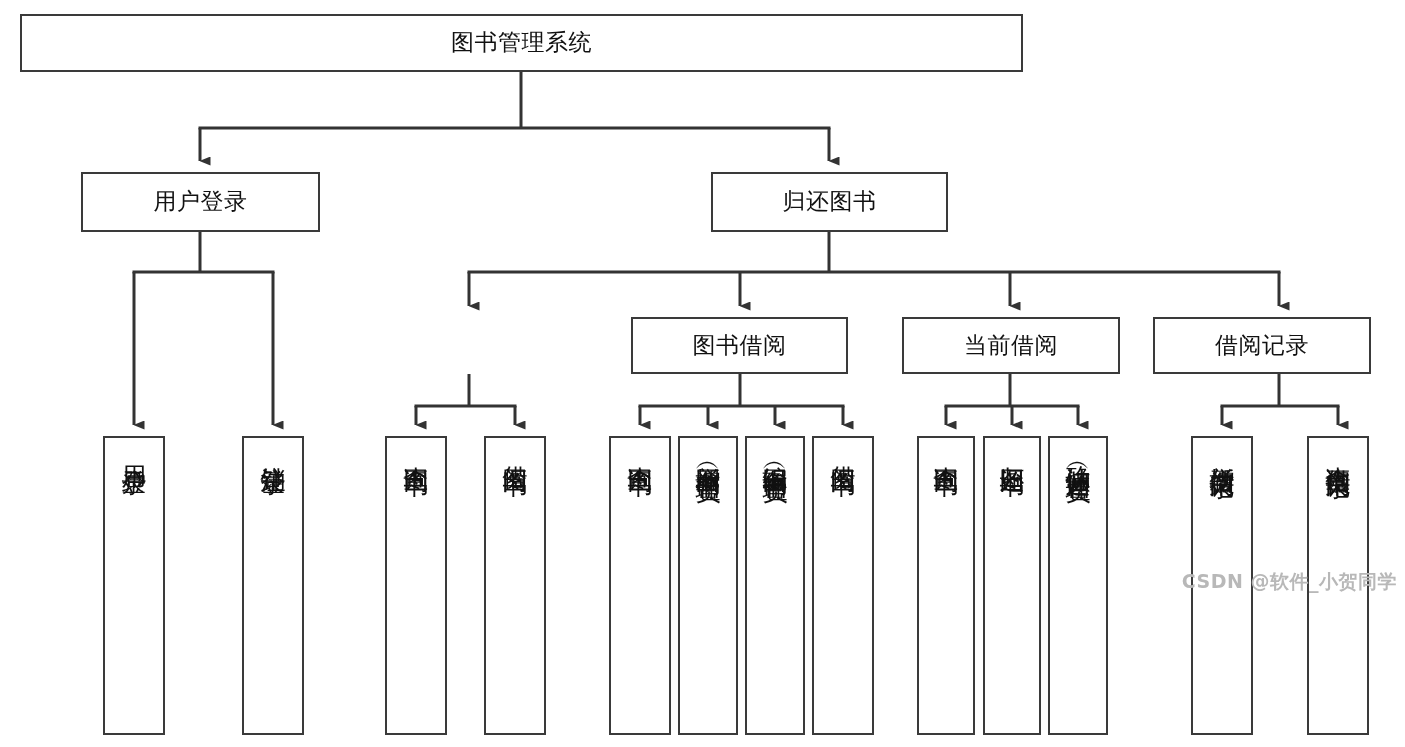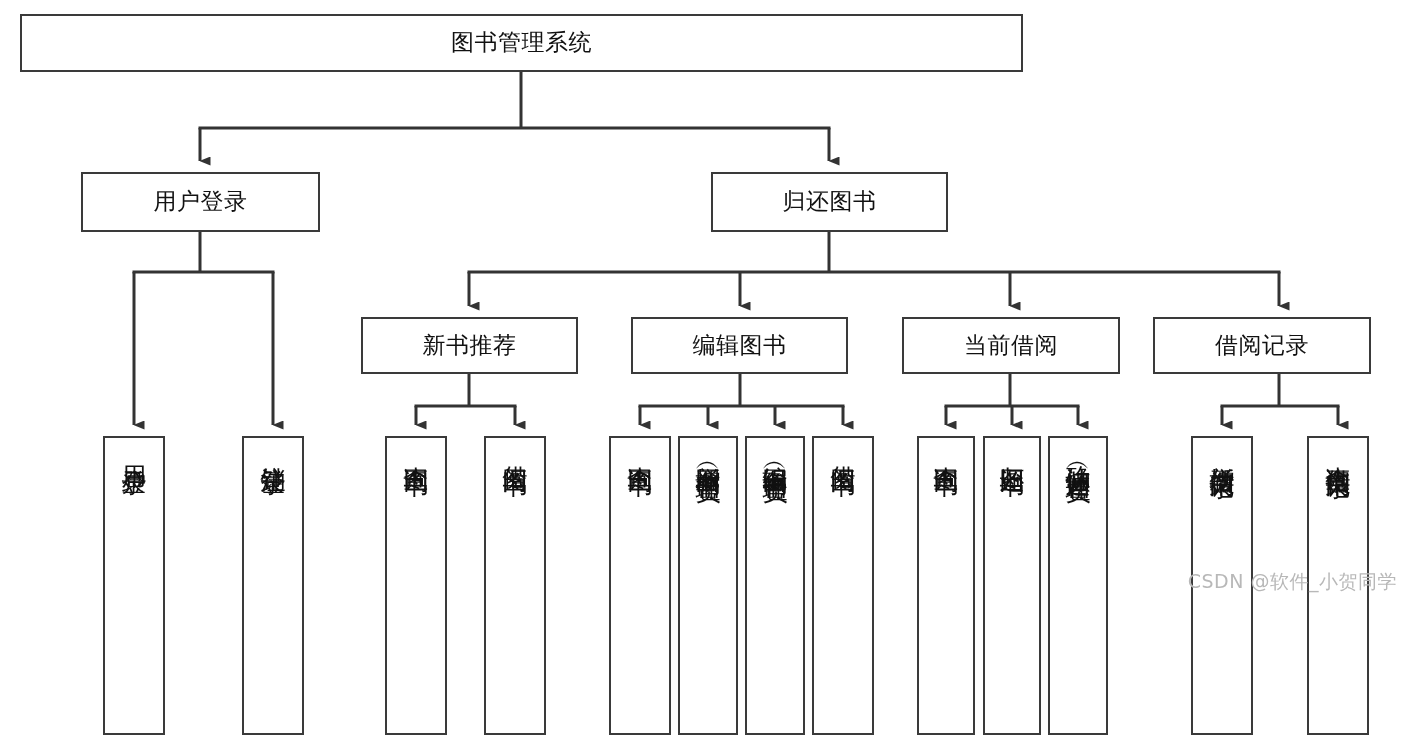--- a/index.html
+++ b/index.html
@@ -59,20 +59,21 @@
     line-height: 1;
   }
   .watermark {
     position: absolute;
     right: 8px;
     bottom: 4px;
     font-size: 19px;
     color: #b8b8b8;
     white-space: nowrap;
     letter-spacing: 0.5px;
+    font-weight: bold;
   }
 </style>
 </head>
 <body>
 
 <div id="diagram-root">
 
   <svg class="edges" viewBox="0 0 1405 747" xmlns="http://www.w3.org/2000/svg">
     <defs>
       <marker id="arrowhead" markerWidth="9" markerHeight="11" refX="4.5" refY="10.5" orient="auto" markerUnits="userSpaceOnUse">
@@ -130,25 +131,22 @@
     <span class="node-label">图书管理系统</span>
   </div>
 
   <div class="node horizontal" style="left:81px; top:172px; width:239px; height:60px;">
     <span class="node-label">用户登录</span>
   </div>
   <div class="node horizontal" style="left:711px; top:172px; width:237px; height:60px;">
     <span class="node-label">归还图书</span>
   </div>
 
-  <div class="node horizontal" style="left:361px; top:317px; width:217px; height:57px;">
-    <span class="node-label">新书推荐</span>
-  </div>
   <div class="node horizontal" style="left:631px; top:317px; width:217px; height:57px;">
-    <span class="node-label">编辑图书</span>
+    <span class="node-label">图书借阅</span>
   </div>
   <div class="node horizontal" style="left:902px; top:317px; width:218px; height:57px;">
     <span class="node-label">当前借阅</span>
   </div>
   <div class="node horizontal" style="left:1153px; top:317px; width:218px; height:57px;">
     <span class="node-label">借阅记录</span>
   </div>
 
   <div class="node vertical" style="left:103px; top:436px; width:62px; height:299px;">
     <span class="node-label">用户登录</span>

